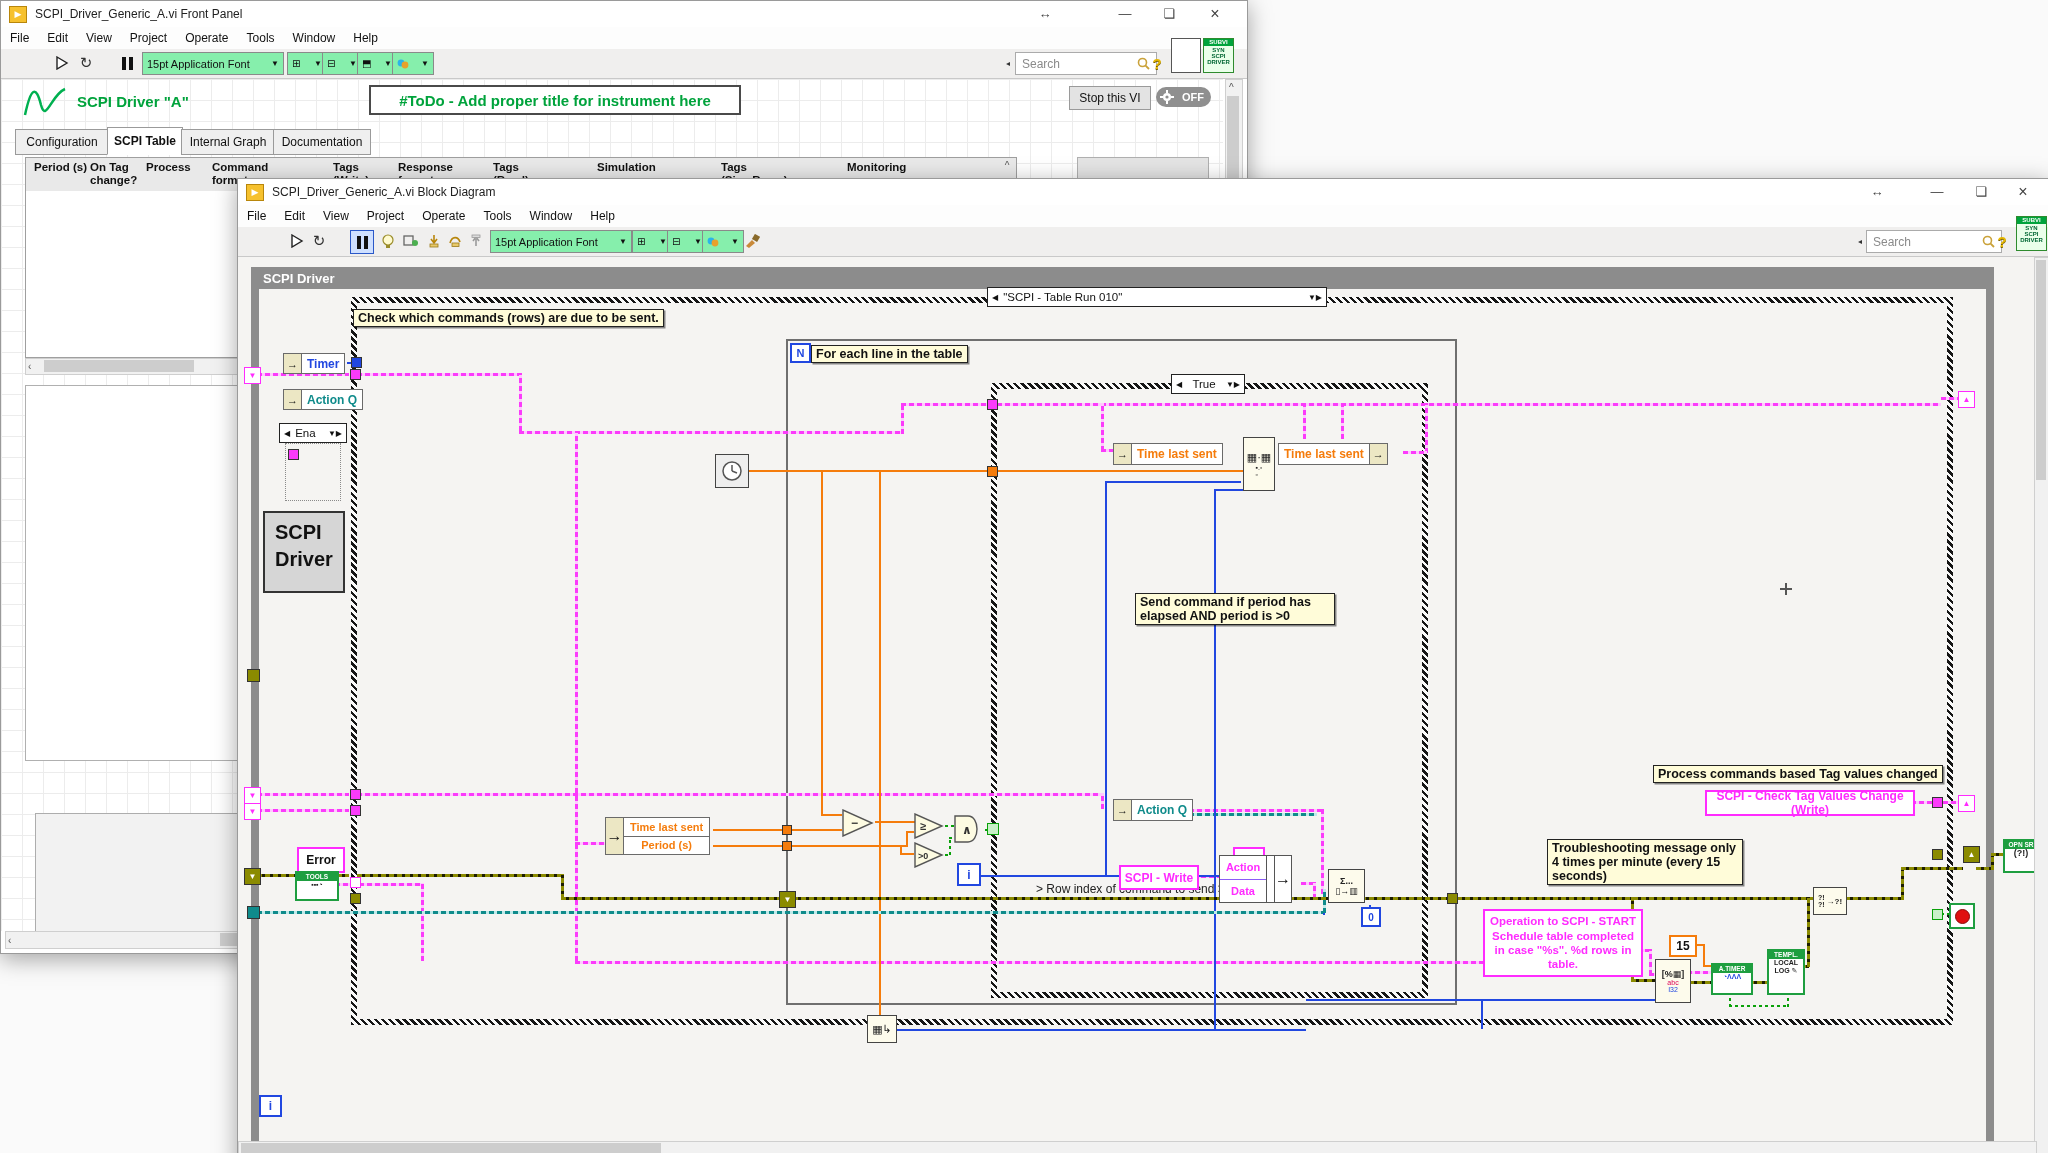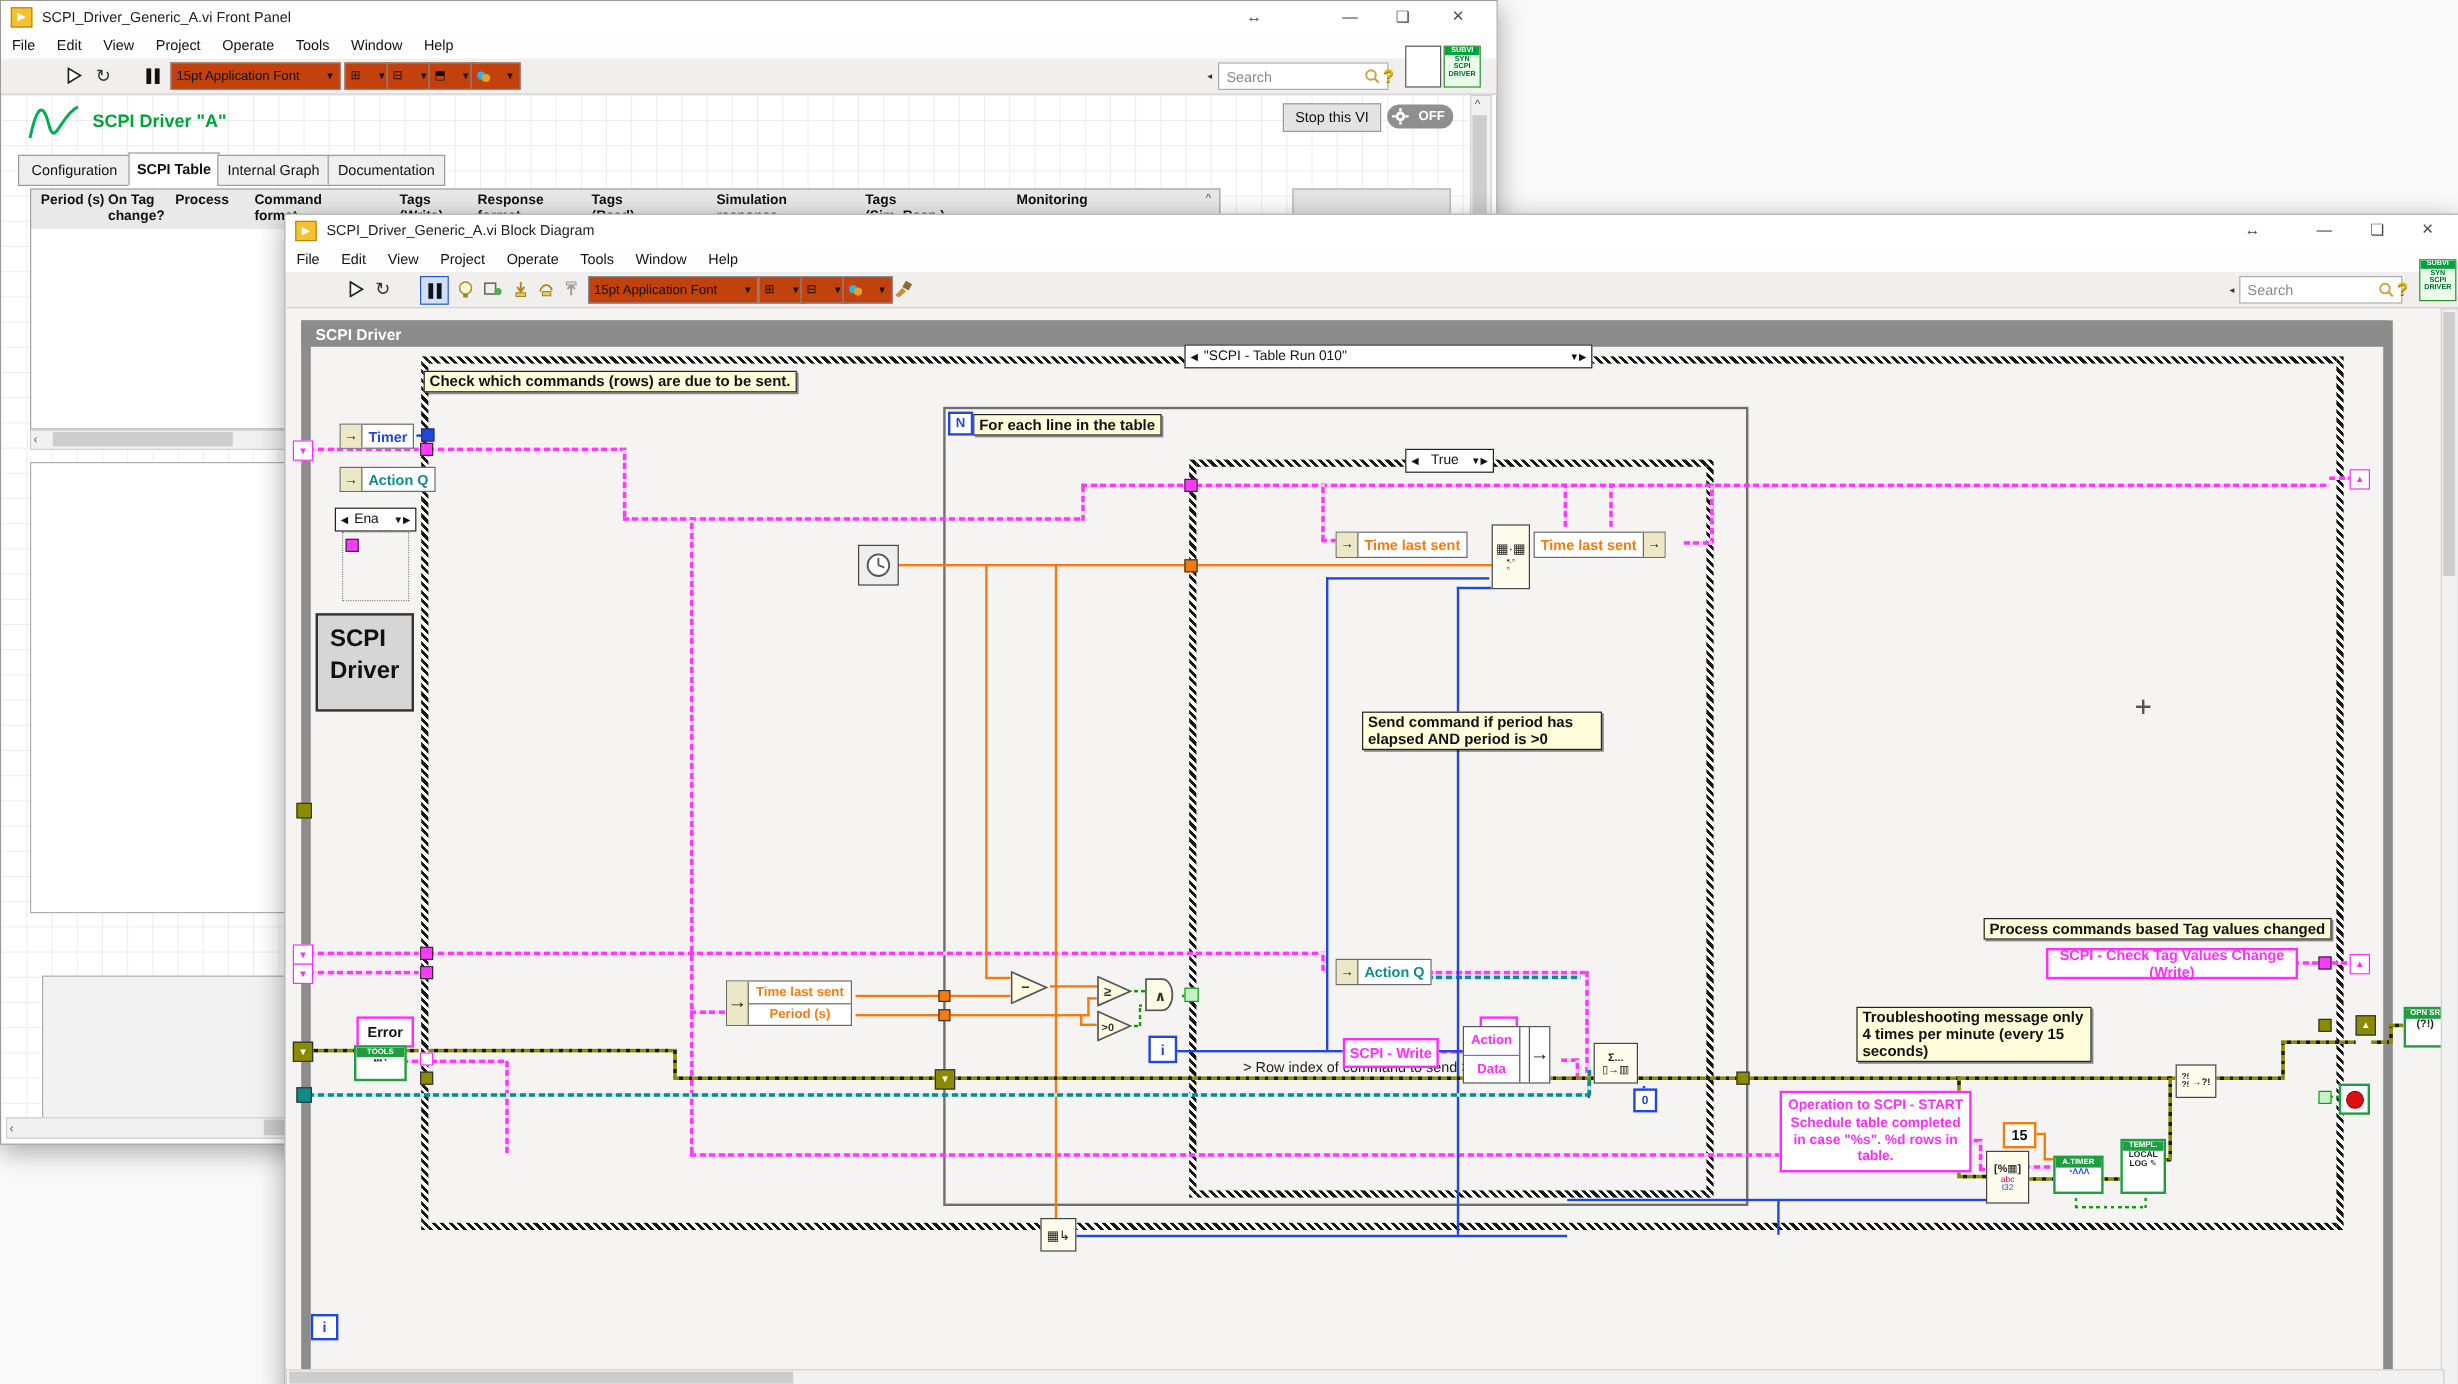--- a/index.html
+++ b/index.html
@@ -10,21 +10,21 @@
   .titlebar{position:absolute;left:0;top:0;right:0;height:26px;background:#fff;display:flex;align-items:center;}
   .vi-ico{width:16px;height:15px;background:#f6c12e;border:1px solid #b8860b;margin:0 8px 0 8px;
           display:flex;align-items:center;justify-content:center;font-size:9px;color:#fff;flex:0 0 auto;}
   .titletext{font-size:12px;color:#222;}
   .winctl{position:absolute;top:0;height:26px;width:44px;text-align:center;line-height:26px;font-size:13px;color:#444;}
   .menubar{position:absolute;left:0;right:0;height:22px;background:#fdfdfd;border-bottom:1px solid #e3e3e3;
            display:flex;align-items:center;font-size:12px;color:#111;}
   .menubar span{padding:0 9px;}
   .toolbar{position:absolute;left:0;right:0;height:29px;background:#f0efee;border-bottom:1px solid #c9c9c9;}
   .tbtn{position:absolute;top:3px;height:22px;display:flex;align-items:center;justify-content:center;color:#333;}
-  .combo{position:absolute;top:3px;height:21px;border:1px solid #8a8a8a;background:#c2410c;font-size:11px;
+  .combo{position:absolute;top:3px;height:21px;border:1px solid #8a8a8a;background:#86efac;font-size:11px;
          display:flex;align-items:center;padding:0 4px;justify-content:space-between;}
   .searchbox{position:absolute;top:3px;height:21px;background:#fff;border:1px solid #ababab;font-size:12px;
              color:#8a8a8a;display:flex;align-items:center;padding:0 6px;justify-content:space-between;}
   .qmark{color:#e7b800;font-weight:bold;font-size:15px;text-shadow:0 1px 0 #7a6000;}
   .viicon-lg{position:absolute;border:1px solid #2e8b2e;background:#eaffea;overflow:hidden;font-weight:bold;text-align:center;}
   .viicon-lg .hd{background:#00a33c;color:#fff;font-size:6px;line-height:7px;}
   .viicon-lg .bd{font-size:6px;line-height:6px;color:#063;padding-top:1px;white-space:pre-line;}
   
   .fp-grid{background-color:#fff;
     background-image:linear-gradient(#ececec 1px,transparent 1px),linear-gradient(90deg,#ececec 1px,transparent 1px);
@@ -150,20 +150,21 @@
     <div class="bd">SYN
 SCPI
 DRIVER</div>
   </div>
 
   <div class="abs fp-grid" style="left:0;top:78px;width:1222px;height:852px;">
     <svg class="abs" style="left:22px;top:4px;" width="44" height="42" viewBox="0 0 44 42">
       <path d="M2 32 C8 4 13 2 18 22 C23 40 28 12 42 6" fill="none" stroke="#00b050" stroke-width="2.5"></path>
     </svg>
     <div class="abs" style="left:76px;top:14px;font-size:15px;font-weight:bold;color:#00a33c;">SCPI Driver "A"</div>
+    <div class="abs" style="left:368px;top:6px;width:368px;height:26px;background:#fff;border:2px solid #4a4a4a;display:flex;align-items:center;justify-content:center;font-size:15px;font-weight:bold;color:#00a33c;">#ToDo - Add proper title for instrument here</div>
     <div class="abs" style="left:1068px;top:7px;width:80px;height:22px;background:#e3e3e3;border:1px solid #9a9a9a;display:flex;align-items:center;justify-content:center;font-size:12px;">Stop this VI</div>
     <div class="abs" style="left:1155px;top:8px;width:48px;height:20px;background:#8f8f8f;border-radius:10px;display:flex;align-items:center;justify-content:flex-end;padding-right:7px;color:#fff;font-weight:bold;font-size:11px;">
       <svg class="abs" style="left:4px;top:3px;" width="14" height="14" viewBox="0 0 14 14">
           <circle cx="7" cy="7" r="4" fill="#fff"></circle>
           <g stroke="#fff" stroke-width="2">
             <line x1="7" y1="0" x2="7" y2="3"></line>
             <line x1="7" y1="11" x2="7" y2="14"></line>
             <line x1="0" y1="7" x2="3" y2="7"></line>
             <line x1="11" y1="7" x2="14" y2="7"></line>
           </g>

